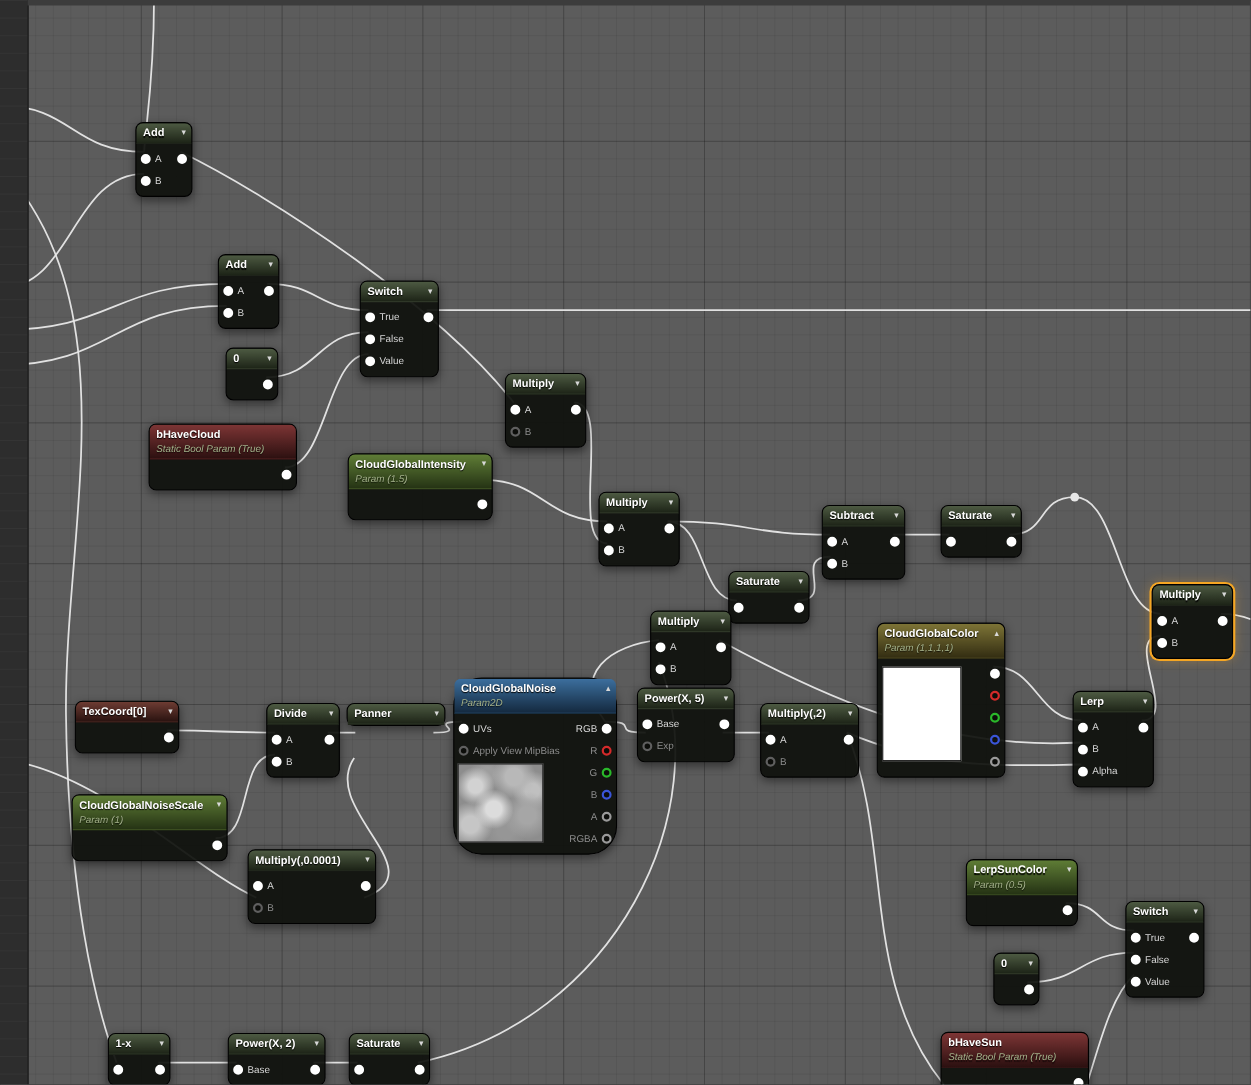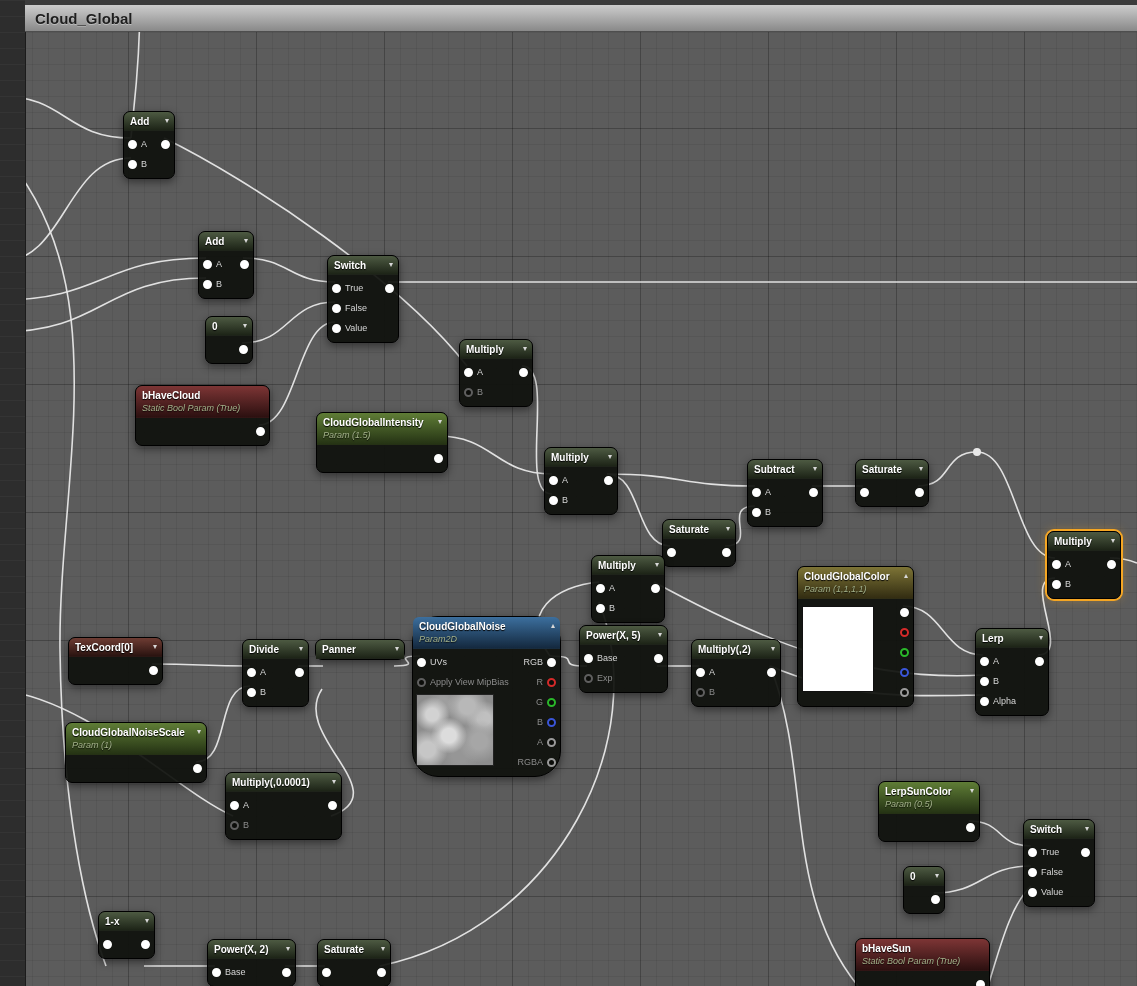--- a/index.html
+++ b/index.html
@@ -735,21 +735,21 @@
         </div>
         <div class="nbody">
           <div class="prow">
             <div class="pg"></div>
             <div class="pg">
               <span class="pin on"></span>
             </div>
           </div>
         </div>
       </div>
-      <div class="node t-math" style="left: 98px; top: 911px; width: 55px;">
+      <div class="node t-math" style="left: 98px; top: 939px; width: 55px;">
         <div class="nhead">
           <div class="trow">
             <span class="ntitle">1-x</span>
             <span class="chev">▾</span>
           </div>
         </div>
         <div class="nbody">
           <div class="prow">
             <div class="pg">
               <span class="pin on"></span>
@@ -809,16 +809,13 @@
             <div class="pg"></div>
             <div class="pg">
               <span class="pin on"></span>
             </div>
           </div>
         </div>
       </div>
     </div>
   <div class="left-strip"></div>
   <div class="top-strip"></div>
-  <div class="titlebar">
-    <span>Cloud_Global</span>
-  </div>
 </div>
 
 </body></html>

